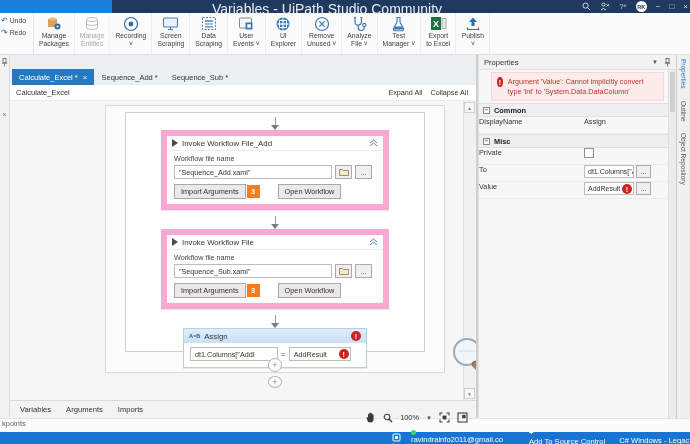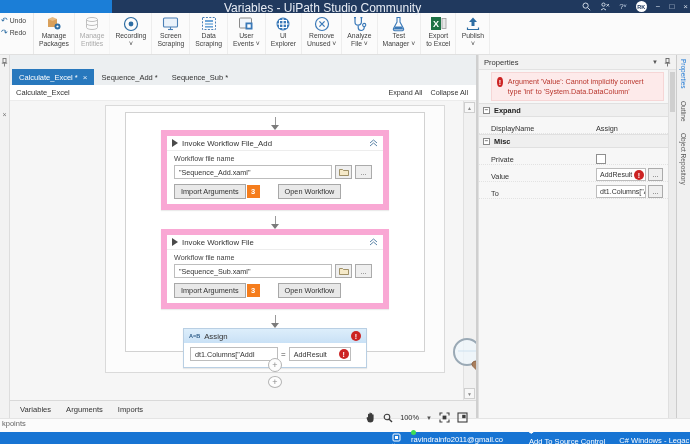--- a/index.html
+++ b/index.html
@@ -2,21 +2,21 @@
 <html><head>
 <meta charset="utf-8">
 <style>
   * { margin:0; padding:0; box-sizing:border-box; }
   html,body { background:#d9d9d9; }
   body { font-family:"Liberation Sans", sans-serif; }
   .app { position:relative; width:690px; height:444px; background:#fff; overflow:hidden; font-size:8px; color:#3f3f3f; }
 
   
   .titlebar { position:relative; height:13px; background:linear-gradient(to right,#1b7ed7 0,#1b7ed7 112px,#20395e 112px,#20395e 100%); color:#fff; }
-  .tb-title { position:absolute; left:212px; top:1px; font-size:12px; color:#e8edf5; white-space:nowrap;margin-left:12px; }
+  .tb-title { position:absolute; left:212px; top:1px; font-size:14px; color:#e8edf5; white-space:nowrap; }
   .tb-icons { position:absolute; right:2px; top:0; height:13px; display:flex; align-items:center; gap:9px; }
   .tb-ic { color:#cfd9e6; font-size:8px; line-height:1; display:flex; align-items:center; }
   .tb-avatar { width:11px; height:11px; border-radius:50%; background:#fff; color:#20395e; font-size:5.5px; font-weight:bold; display:flex; align-items:center; justify-content:center; }
 
   
   .ribbon { height:42px; background:#fbfbfb; border-bottom:1px solid #e0e0e0; display:flex; align-items:stretch; }
   .undoredo { width:34px; padding:3px 0 0 1px; border-right:1px solid #e7e7e7; font-size:6.8px; color:#3f3f3f; }
   .ur-row { display:flex; align-items:center; gap:2px; margin-bottom:3px; white-space:nowrap; overflow:hidden; }
   .ur-ico { color:#2d6da3; font-size:8px; }
   .ritem { display:flex; flex-direction:column; align-items:center; padding:2px 5px 0 5px; min-width:34px; border-right:1px solid #ededed; cursor:pointer; }
@@ -90,21 +90,21 @@
 
   
   .phead { height:15px; display:flex; align-items:center; background:#f2f2f2; border-bottom:1px solid #e2e2e2; padding:0 5px; }
   .phead .ptitle { font-size:7.6px; color:#333; }
   .phead .pics { margin-left:auto; display:flex; gap:6px; align-items:center; color:#666; }
   .perror { margin:2px 12px; background:#fdeaea; border:1px solid #f6d6d6; display:flex; gap:5px; padding:4px 5px; }
   .perror .etxt { font-size:7.2px; color:#b8352c; line-height:1.35; }
   .ptype { background:#fff; border:1px solid #e3e3e3; margin:2px 3px; font-size:7.4px; color:#333; padding:3px 4px; }
   .psec { display:flex; align-items:center; gap:4px; background:#efefef; border-top:1px solid #e0e0e0; border-bottom:1px solid #e0e0e0; height:14px; padding:0 4px; font-weight:bold; font-size:7.4px; color:#222; }
   .colbox { width:7px; height:7px; border:1px solid #888; background:#fff; color:#444; font-size:6px; line-height:5px; text-align:center; }
-  .prow { display:flex; align-items:flex-end; height:17px; border-bottom:1px dotted #e2e2e2; padding-left:12px; background:#f7f7f7; }
+  .prow { display:flex; align-items:flex-start; height:17px; border-bottom:1px dotted #e2e2e2; background:#f7f7f7; }
   .plabel { width:105px; font-size:7.3px; color:#333; }
   .pval { font-size:7.3px; color:#333; }
   .pfield { position:relative; width:50px; height:13px; border:1px solid #bdbdbd; background:#fff; font-size:7px; color:#333; display:flex; align-items:center; padding:0 3px; overflow:hidden; white-space:nowrap; }
   .pfield.werr { padding-right:11px; }
   .pdots { width:15px; height:13px; border:1px solid #ababab; background:#efefef; font-size:7px; color:#444; display:flex; align-items:center; justify-content:center; margin-left:2px; cursor:pointer; }
   .pcheck { width:10px; height:10px; border:1px solid #8f8f8f; background:#fff; cursor:pointer; }
   .pscroll { position:absolute; right:0; top:15px; bottom:0; width:8px; background:#ececec; border-left:1px solid #dfdfdf; }
   .pscroll .thumb { margin:2px 1px; height:40px; background:#cfcfcf; }
 
   
@@ -493,46 +493,46 @@
       </div>
 
       <div class="perror">
         <span class="errdot">!</span>
         <span class="etxt">Argument 'Value': Cannot implicitly convert type 'int' to 'System.Data.DataColumn'</span>
       </div>
 
 
       <div class="psec">
         <span class="colbox">−</span>
-        <span>Expand</span>
+        <span>Common</span>
       </div>
       <div class="prow">
         <span class="plabel">DisplayName</span>
         <span class="pval">Assign</span>
       </div>
 
       <div class="psec">
         <span class="colbox">−</span>
         <span>Misc</span>
       </div>
       <div class="prow">
         <span class="plabel">Private</span>
         <span class="pcheck"></span>
+      </div>
+      <div class="prow">
+        <span class="plabel">To</span>
+        <span class="pfield">dt1.Columns["AddR</span>
+        <span class="pdots">...</span>
       </div>
       <div class="prow">
         <span class="plabel">Value</span>
         <span class="pfield werr">
           <span>AddResult</span>
           <span class="errdot inerr" style="position:absolute;right:1px;top:1px">!</span>
         </span>
-        <span class="pdots">...</span>
-      </div>
-      <div class="prow">
-        <span class="plabel">To</span>
-        <span class="pfield">dt1.Columns["AddR</span>
         <span class="pdots">...</span>
       </div>
 
       <div class="pscroll">
           <div class="thumb"></div>
         </div>
     </div>
 
     <div class="rightstrip">
       <span class="rdock active">Properties</span>

